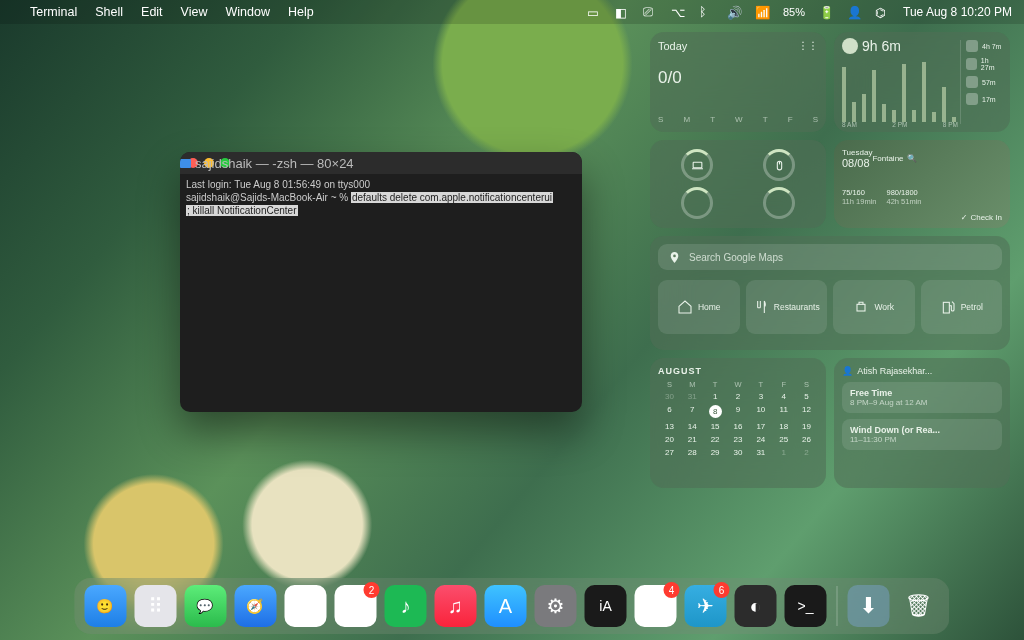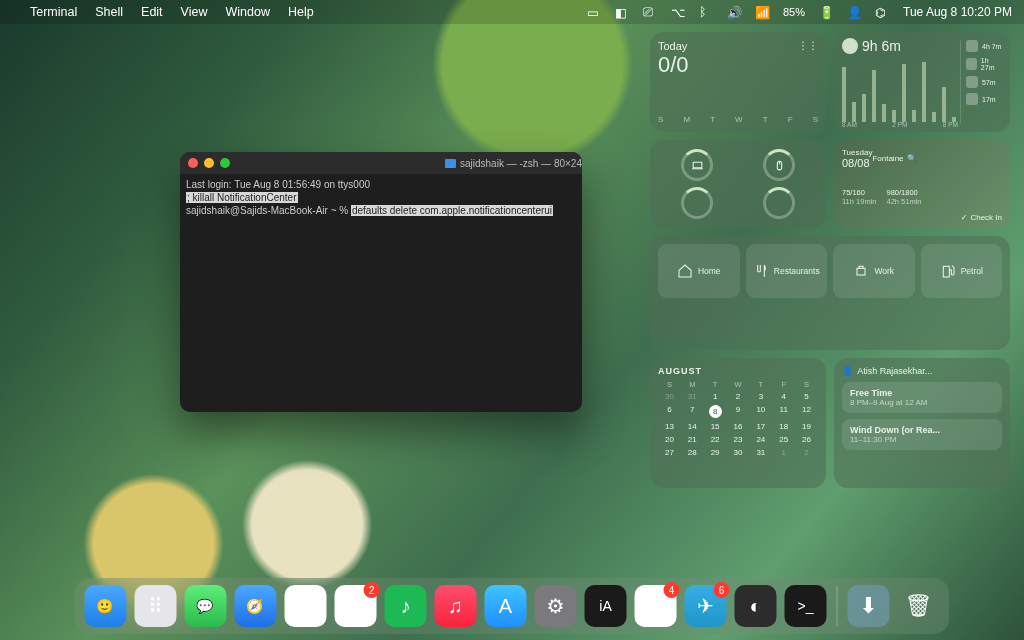--- a/index.html
+++ b/index.html
@@ -17,21 +17,21 @@
   .menubar .right{margin-left:auto;display:flex;gap:14px;align-items:center}
   .menubar .right svg,.menubar .right .ic{width:14px;height:14px;fill:#fff;stroke:#fff}
   .batt{font-size:11px}
   .clock{font-size:12px}
   
   .terminal{position:absolute;left:180px;top:152px;width:402px;height:260px;background:#1e1e1e;border-radius:10px;box-shadow:0 20px 40px rgba(0,0,0,.45);overflow:hidden;color:#ccc;font-family:Menlo,monospace;font-size:10px}
   .titlebar{height:22px;background:#2c2c2c;display:flex;align-items:center;padding:0 8px;position:relative}
   .tl{display:flex;gap:6px}
   .dot{width:10px;height:10px;border-radius:50%}
   .dot.r{background:#ff5f56}.dot.y{background:#ffbd2e}.dot.g{background:#27c93f}
-  .title{position:absolute;left:0;right:0;text-align:center;color:#bbb;font-size:10px;display:flex;justify-content:flex-end;align-items:center;gap:4px}
+  .title{position:absolute;left:0;right:0;text-align:center;color:#bbb;font-size:13px;display:flex;justify-content:flex-start;align-items:center;gap:4px}
   .title .fico{width:11px;height:9px;background:#3e8fe8;border-radius:1px}
   .tbody{padding:4px 6px;line-height:1.3}
   .sel{background:#d8d8d8;color:#1e1e1e;padding:0 1px}
   
   .widgets{position:absolute;top:32px;right:14px;width:360px;display:grid;grid-template-columns:repeat(4,1fr);gap:8px;grid-auto-rows:minmax(0,auto)}
   .w{background:rgba(80,110,85,.55);backdrop-filter:blur(20px);border-radius:14px;color:#e9f2e9;font-size:10px;padding:8px;position:relative}
   .w-activity{grid-column:1/3;grid-row:1;height:100px}
   .w-screentime{grid-column:3/5;grid-row:1;height:100px;display:flex}
   .w-screentime .bars{flex:1;display:flex;align-items:flex-end;gap:6px;height:60px;margin-top:22px;padding-right:4px}
   .bar{flex:1;background:#b9cfa8;opacity:.7}
@@ -56,21 +56,21 @@
   .calgrid .h{opacity:.6;font-size:7.5px}
   .calgrid .d{padding:1px 0}
   .calgrid .d.out{opacity:.35}
   .calgrid .d.today span{background:#fff;color:#3a5a3d;border-radius:50%;display:inline-block;width:13px;height:13px;line-height:13px}
   .w-events{grid-column:3/5;grid-row:4;height:130px;display:flex;flex-direction:column;gap:6px}
   .evhdr{font-size:9px;display:flex;align-items:center;gap:4px}
   .ev{background:rgba(255,255,255,.10);border-radius:8px;padding:6px 8px;font-size:9px}
   .ev .t{font-weight:600}
   .ev .s{opacity:.7;font-size:8px;margin-top:0}
   .act-label{font-size:11px;font-weight:500}
-  .act-val{font-size:22px;font-weight:300;margin-top:0}
+  .act-val{font-size:17px;font-weight:300;margin-top:16px}
   .act-days{position:absolute;bottom:8px;left:8px;right:8px;display:flex;justify-content:space-between;font-size:8px;opacity:.6}
   .st-title{font-size:14px;font-weight:300;position:absolute;top:6px;left:28px}
   .st-avatar{position:absolute;top:6px;left:8px;width:16px;height:16px;border-radius:50%;background:#d0e0c8}
   .st-xlabels{position:absolute;bottom:4px;left:8px;right:52px;display:flex;justify-content:space-between;font-size:6.5px;opacity:.6}
   
   .dock{position:absolute;bottom:6px;left:50%;transform:translateX(-50%);height:56px;background:rgba(120,140,120,.35);backdrop-filter:blur(20px);border-radius:16px;display:flex;align-items:center;padding:0 10px;gap:8px}
   .app{width:42px;height:42px;border-radius:10px;position:relative;display:flex;align-items:center;justify-content:center;font-size:22px;color:#fff}
   .badge{position:absolute;top:-3px;right:-3px;background:#ff3b30;color:#fff;border-radius:9px;min-width:16px;height:16px;font-size:10px;display:flex;align-items:center;justify-content:center;padding:0 3px}
   .sep{width:1px;height:40px;background:rgba(255,255,255,.3);margin:0 2px}
 </style>
@@ -110,24 +110,24 @@
       <div class="dot y"></div>
       <div class="dot g"></div>
     </div>
     <div class="title">
       <span class="fico"></span>
       <span>sajidshaik — -zsh — 80×24</span>
     </div>
   </div>
   <div class="tbody">
     <div>Last login: Tue Aug  8 01:56:49 on ttys000</div>
-    <div><span class="sel">; killall NotificationCenter</span></div>
     <div>
       <span>sajidshaik@Sajids-MacBook-Air ~ % </span><span class="sel">defaults delete com.apple.notificationcenterui</span>
     </div>
+    <div><span class="sel">; killall NotificationCenter</span></div>
   </div>
 </div>
 
 <div class="widgets">
 
   <div class="w w-activity">
     <div class="act-label">Today</div>
     <div class="act-val">0/0</div>
     <span style="position:absolute;top:8px;right:8px">⋮⋮</span>
     <div class="act-days" id="act-days">
@@ -221,20 +221,27 @@
           <div style="opacity:.7">42h 51min</div>
         </div>
     </div>
     <div class="ci">
         <span>✓</span>
         <span>Check In</span>
       </div>
   </div>
 
   <div class="w w-maps">
+    <div class="search">
+      <svg viewBox="0 0 24 24">
+          <path d="M12 2C8 2 5 5 5 9c0 5 7 13 7 13s7-8 7-13c0-4-3-7-7-7z" fill="#e9f2e9"></path>
+          <circle cx="12" cy="9" r="2.5" fill="#5a7a5c"></circle>
+        </svg>
+      <span style="opacity:.8">Search Google Maps</span>
+    </div>
     <div class="cats" id="map-cats">
         <div class="cat">
           <svg viewBox="0 0 24 24">
             <path d="M3 11l9-8 9 8v10H3z"></path>
           </svg>
           <span>Home</span>
         </div>
         <div class="cat">
           <svg viewBox="0 0 24 24">
             <path d="M7 3v10M11 3v10M7 13h4M17 3v18M17 11c2 0 2-4 0-8"></path>

